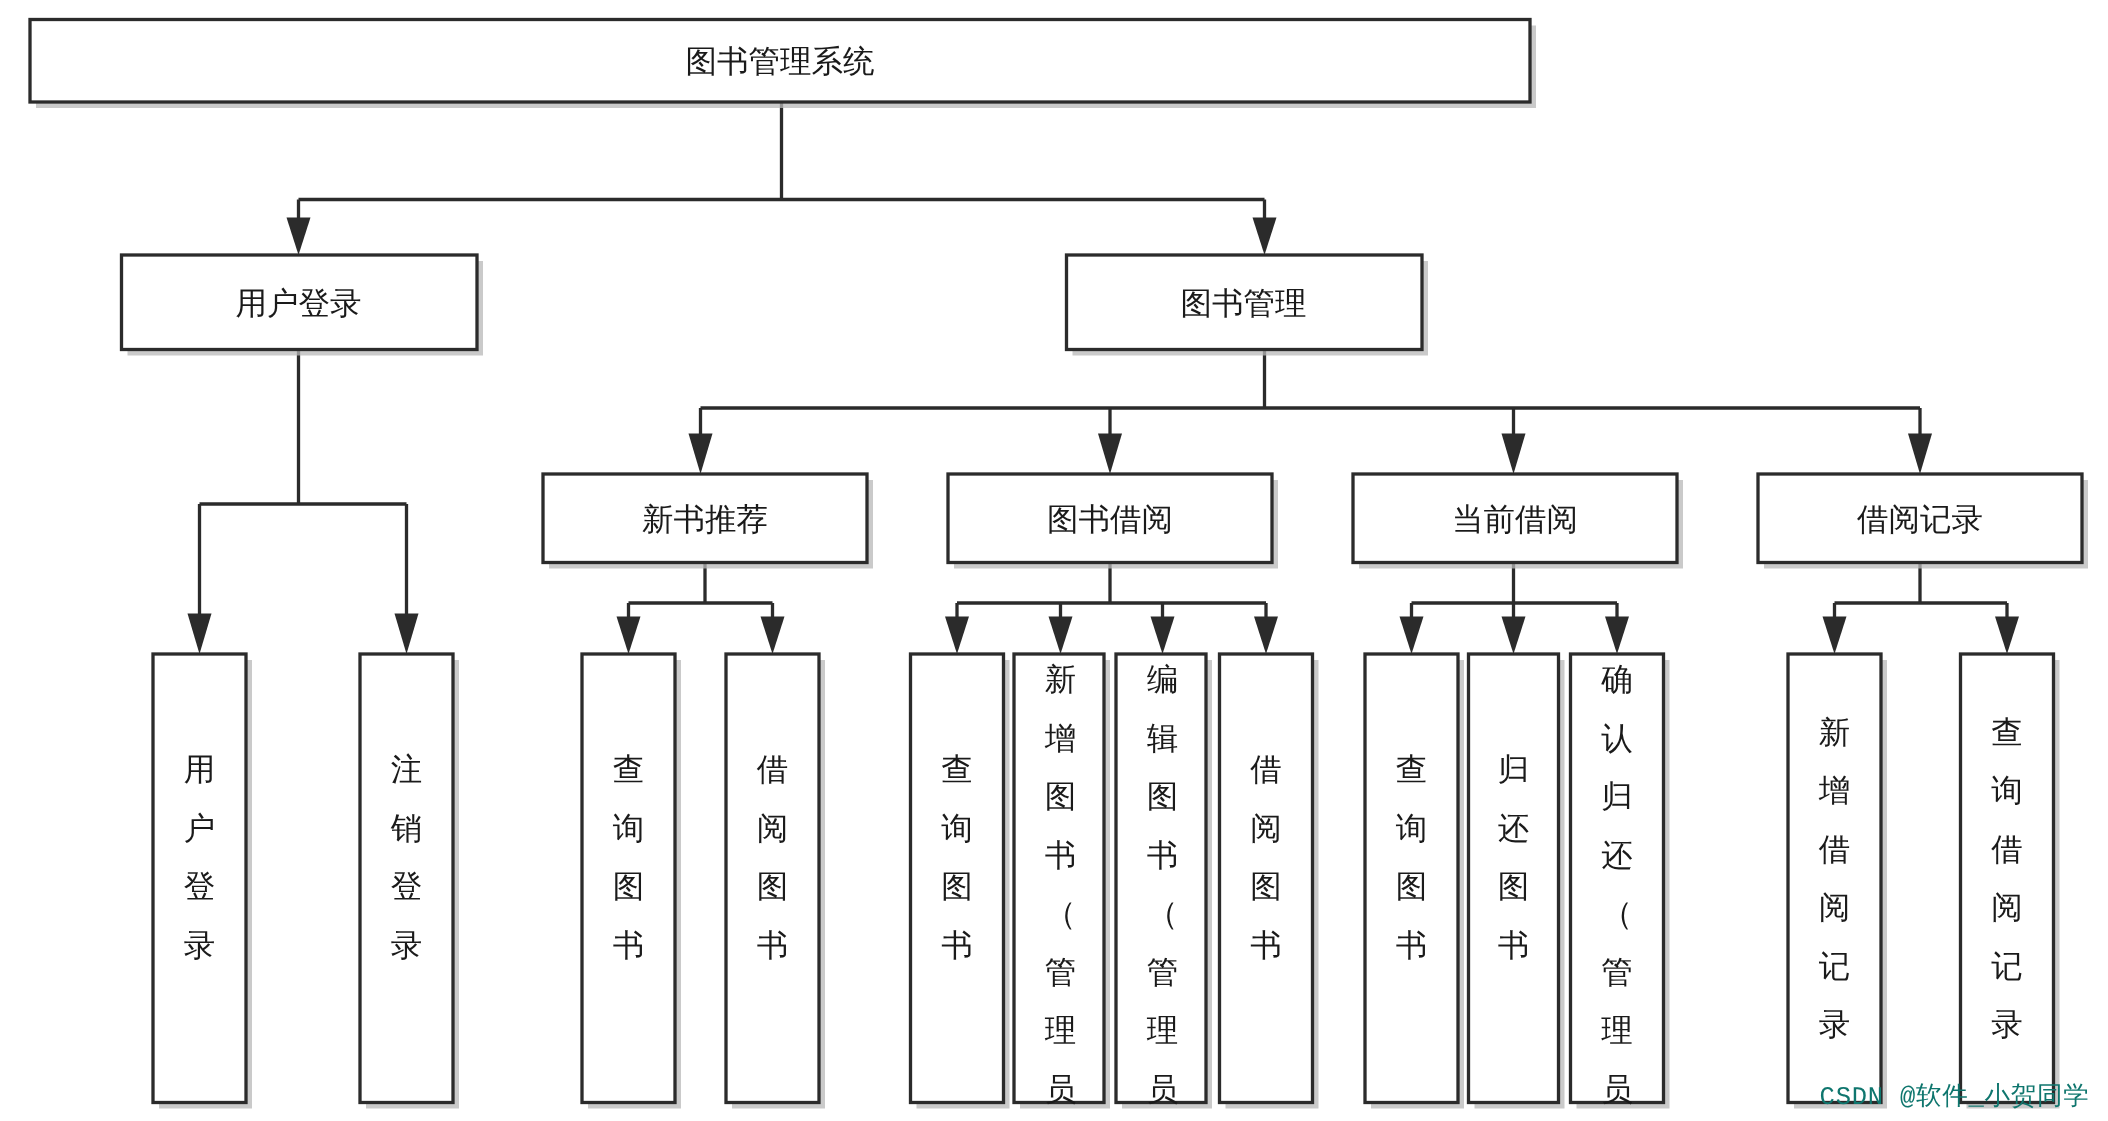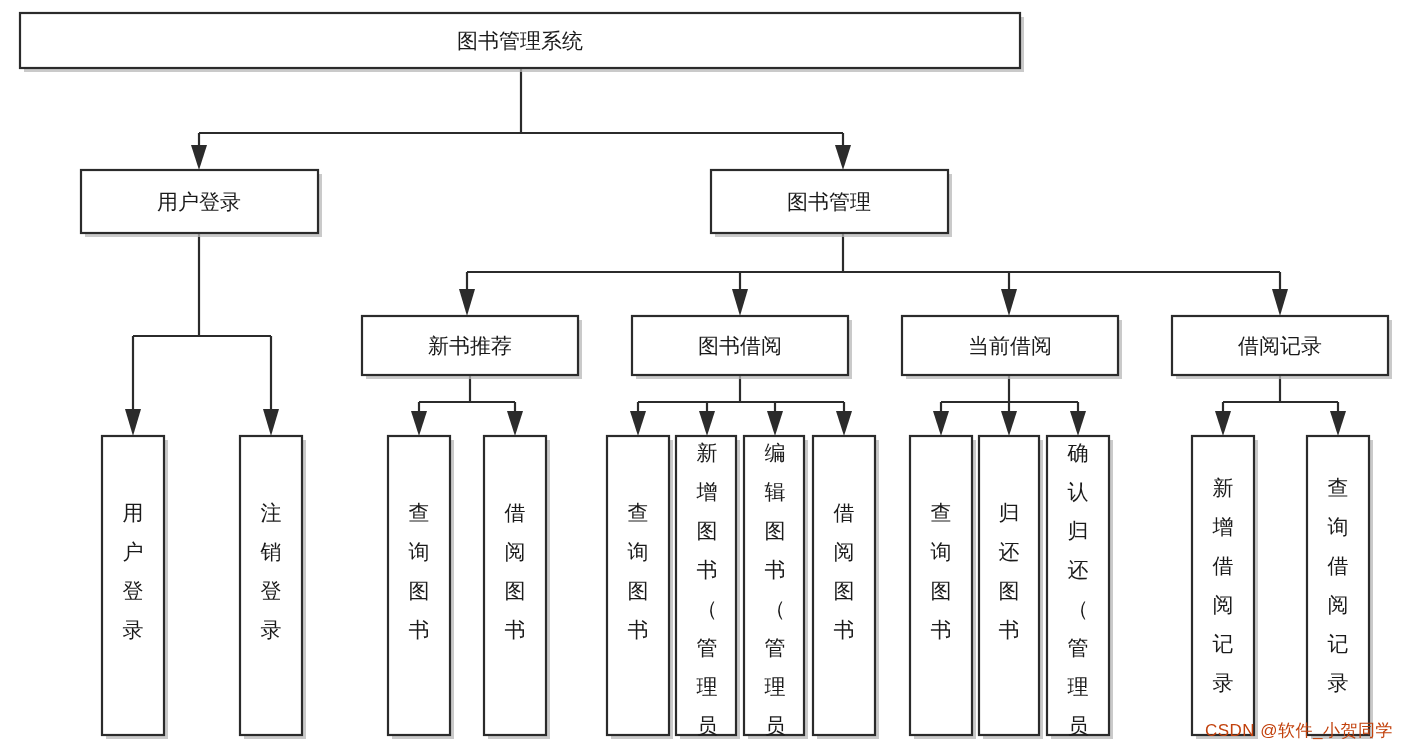--- a/index.html
+++ b/index.html
@@ -53,23 +53,23 @@
   .node-label-vert {
     font-family: "DejaVu Sans", "Liberation Sans", sans-serif;
     fill: #1a1a1a;
     font-size: 21px;
     text-anchor: middle;
   }
   .watermark {
     position: absolute;
     right: 12px;
     bottom: 5px;
-    font-family: Liberation Sans, sans-serif;
+    font-family: Liberation Mono, monospace;
     font-size: 17px;
-    color: #c2410c;
+    color: #0f766e;
     white-space: nowrap;
     letter-spacing: 0.5px;
     user-select: none;
   }
 </style>
 </head>
 <body>
 
 <div id="diagram-root">
 

